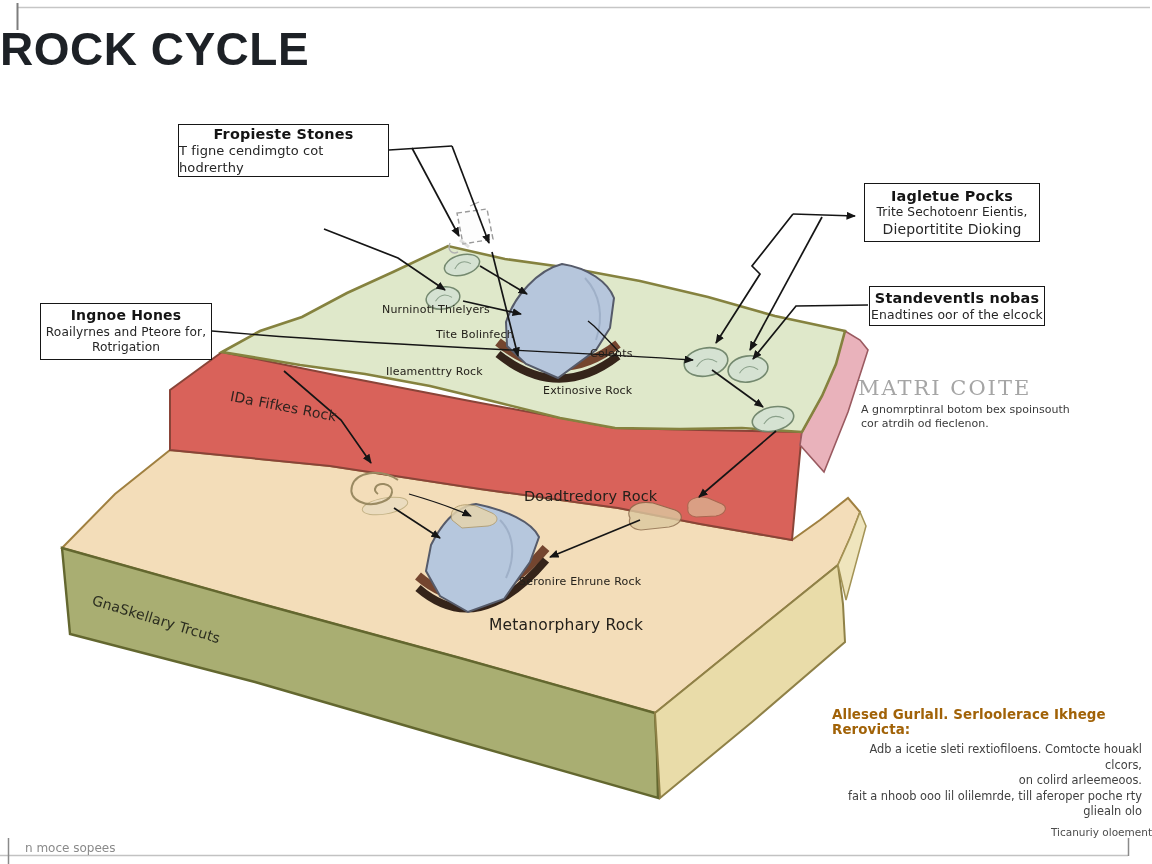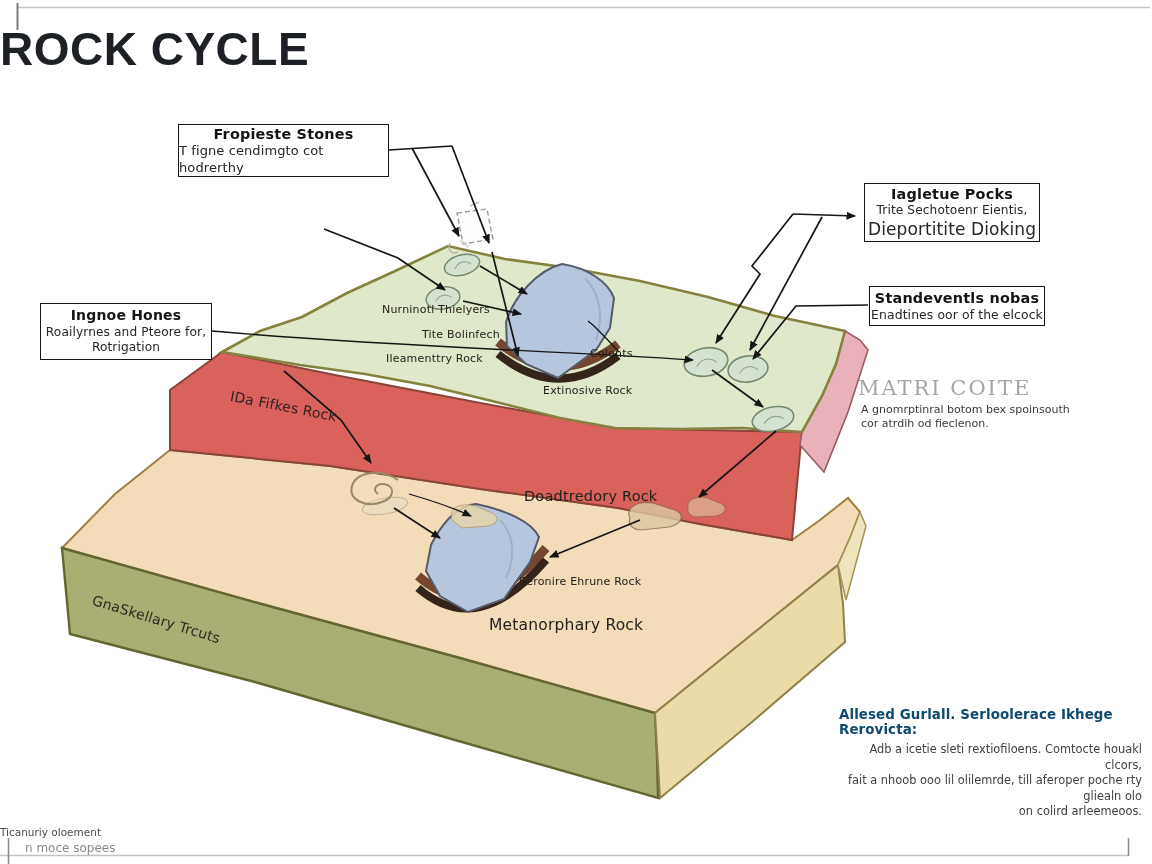--- a/index.html
+++ b/index.html
@@ -18,23 +18,23 @@
        font-weight:500;letter-spacing:.2px;z-index:3;}
   .lbl.sm{font-size:14px;}
   .rot11{transform:rotate(11deg);transform-origin:left top;color:#30231f;}
   .rot17{transform:rotate(17deg);transform-origin:left top;color:#2b2d20;}
   .matri{position:absolute;left:858px;top:376px;z-index:3;
          font-family:"DejaVu Serif",serif;font-size:21px;letter-spacing:2px;
          color:#a5a5a5;font-weight:400;}
   .matri-body{position:absolute;left:861px;top:403px;z-index:3;
               font-size:11px;line-height:14px;color:#3a3a3a;}
   .fnote{position:absolute;left:832px;top:707px;width:310px;z-index:3;}
-  .fnote .h{font-size:13.4px;font-weight:bold;color:#0c4a6e;margin-bottom:5px;letter-spacing:.1px;margin-left:7px;}
+  .fnote .h{font-size:13.4px;font-weight:bold;color:#a16207;margin-bottom:5px;letter-spacing:.1px;}
   .fnote .t{font-size:11.4px;line-height:15.5px;color:#414141;text-align:right;}
-  .caption{position:absolute;left:0;right:0;top:826px;text-align:left;
+  .caption{position:absolute;left:6px;right:0;top:826px;text-align:right;
            font-size:10.5px;color:#4c4c4c;z-index:3;}
   .corner{position:absolute;left:25px;top:841px;font-size:12px;color:#8a8a8a;z-index:3;}
 </style>
 </head>
 <body>
 
 <div class="canvas">
 
   <svg class="layer" width="1152" height="864" viewBox="0 0 1152 864">
     <defs>
@@ -167,48 +167,48 @@
 
   <div class="cbox" style="left:40px;top:303px;width:170px;height:55px">
     <div class="b" style="font-size:14px">Ingnoe Hones</div>
     <div class="r" style="font-size:12.2px">Roailyrnes and Pteore for,</div>
     <div class="r" style="font-size:12.2px">Rotrigation</div>
   </div>
 
   <div class="cbox" style="left:864px;top:183px;width:174px;height:57px">
     <div class="b">Iagletue Pocks</div>
     <div class="r" style="font-size:12.2px">Trite Sechotoenr Eientis,</div>
-    <div class="r" style="font-size:17px">Dieportitite Dioking</div>
+    <div class="r" style="font-size:14px">Dieportitite Dioking</div>
   </div>
 
   <div class="cbox" style="left:869px;top:286px;width:174px;height:38px">
     <div class="b">Standeventls nobas</div>
     <div class="r">Enadtines oor of the elcock</div>
   </div>
 
   <div class="lbl" style="left:382px;top:303px">Nurninotl Thielyers</div>
-  <div class="lbl" style="left:422px;top:328px">Tite Bolinfech</div>
-  <div class="lbl" style="left:386px;top:352px">Ileamenttry Rock</div>
+  <div class="lbl" style="left:436px;top:328px">Tite Bolinfech</div>
+  <div class="lbl" style="left:386px;top:365px">Ileamenttry Rock</div>
   <div class="lbl" style="left:590px;top:347px">Colents</div>
   <div class="lbl" style="left:543px;top:384px">Extinosive Rock</div>
   <div class="lbl sm rot11" style="left:232px;top:388px">IDa Fifkes Rock</div>
   <div class="lbl" style="left:524px;top:488px;font-size:14.5px">Doadtredory Rock</div>
   <div class="lbl" style="left:519px;top:575px">Seronire Ehrune Rock</div>
   <div class="lbl" style="left:489px;top:616px;font-size:15.5px">Metanorphary Rock</div>
   <div class="lbl sm rot17" style="left:95px;top:592px">GnaSkellary Trcuts</div>
 
   <div class="matri">MATRI COITE</div>
   <div class="matri-body">
     <div>A gnomrptinral botom bex spoinsouth</div>
     <div>cor atrdih od fieclenon.</div>
   </div>
 
   <div class="fnote">
     <div class="h">Allesed Gurlall. Serloolerace Ikhege Rerovicta:</div>
     <div class="t">Adb a icetie sleti rextiofiloens. Comtocte houakl clcors,</div>
+    <div class="t">on colird arleemeoos.</div>
     <div class="t">fait a nhoob ooo lil olilemrde, till aferoper poche rty gliealn olo</div>
-    <div class="t">on colird arleemeoos.</div>
   </div>
 
   <div class="caption">Ticanuriy oloement</div>
   <div class="corner">n moce sopees</div>
 
 </div>
 
 </body></html>

